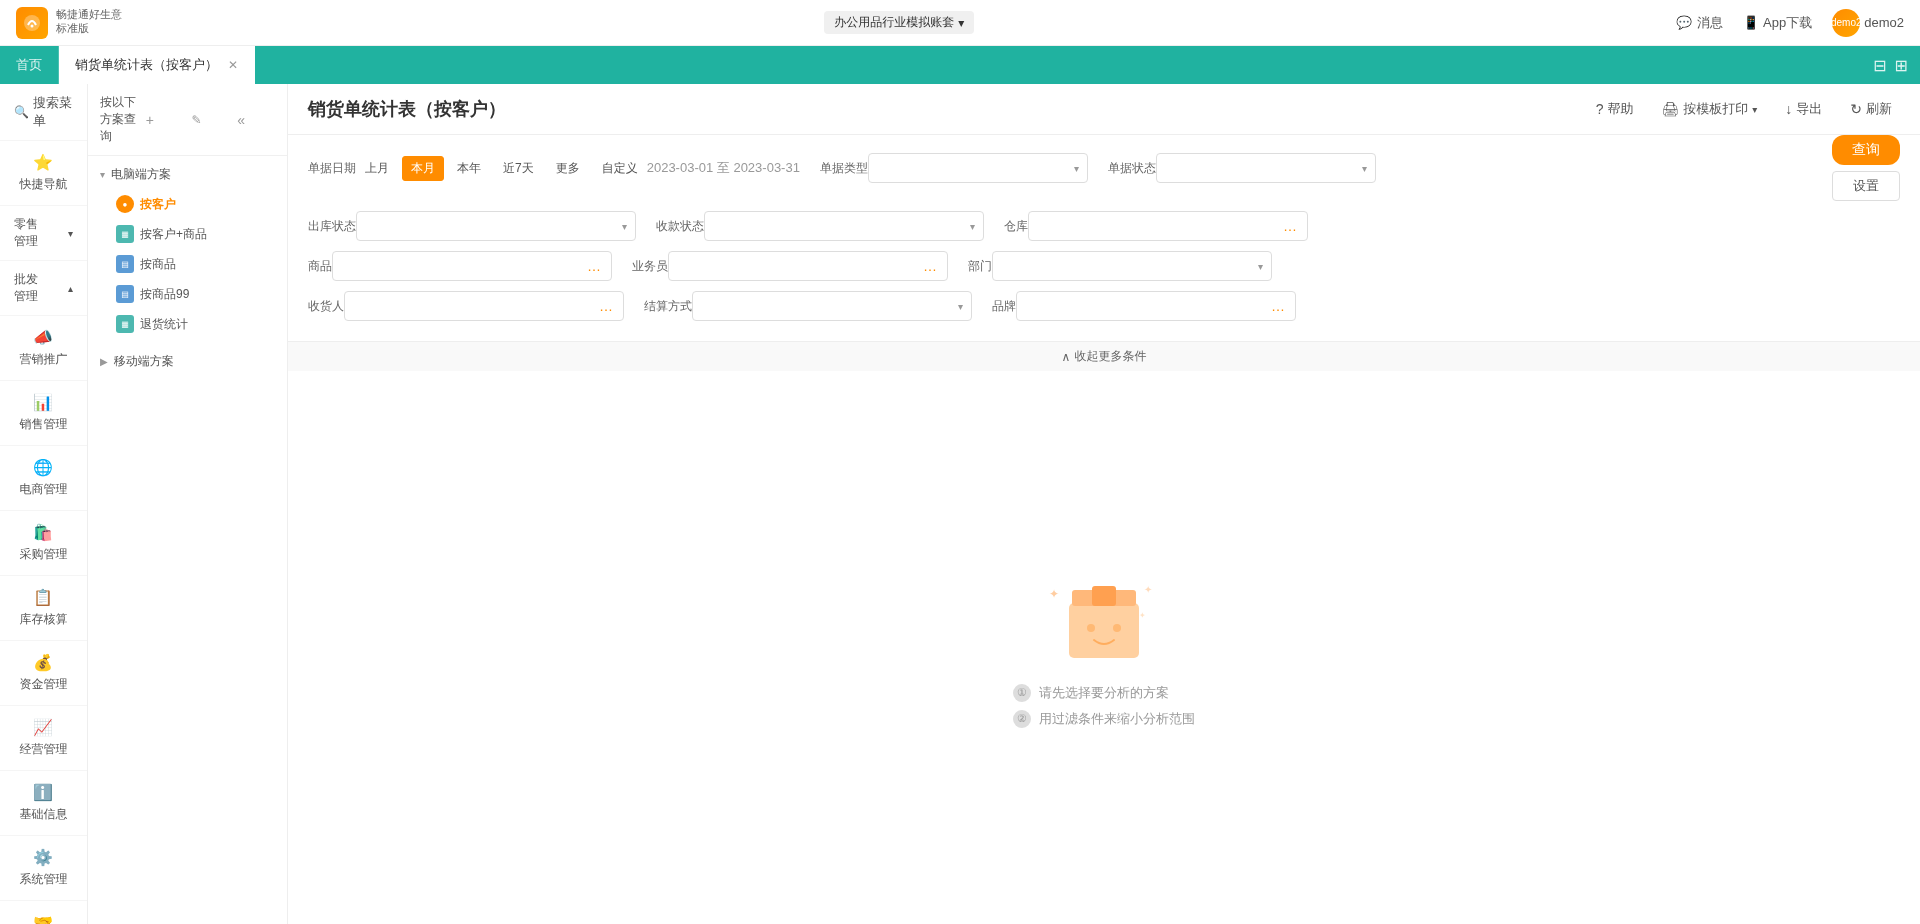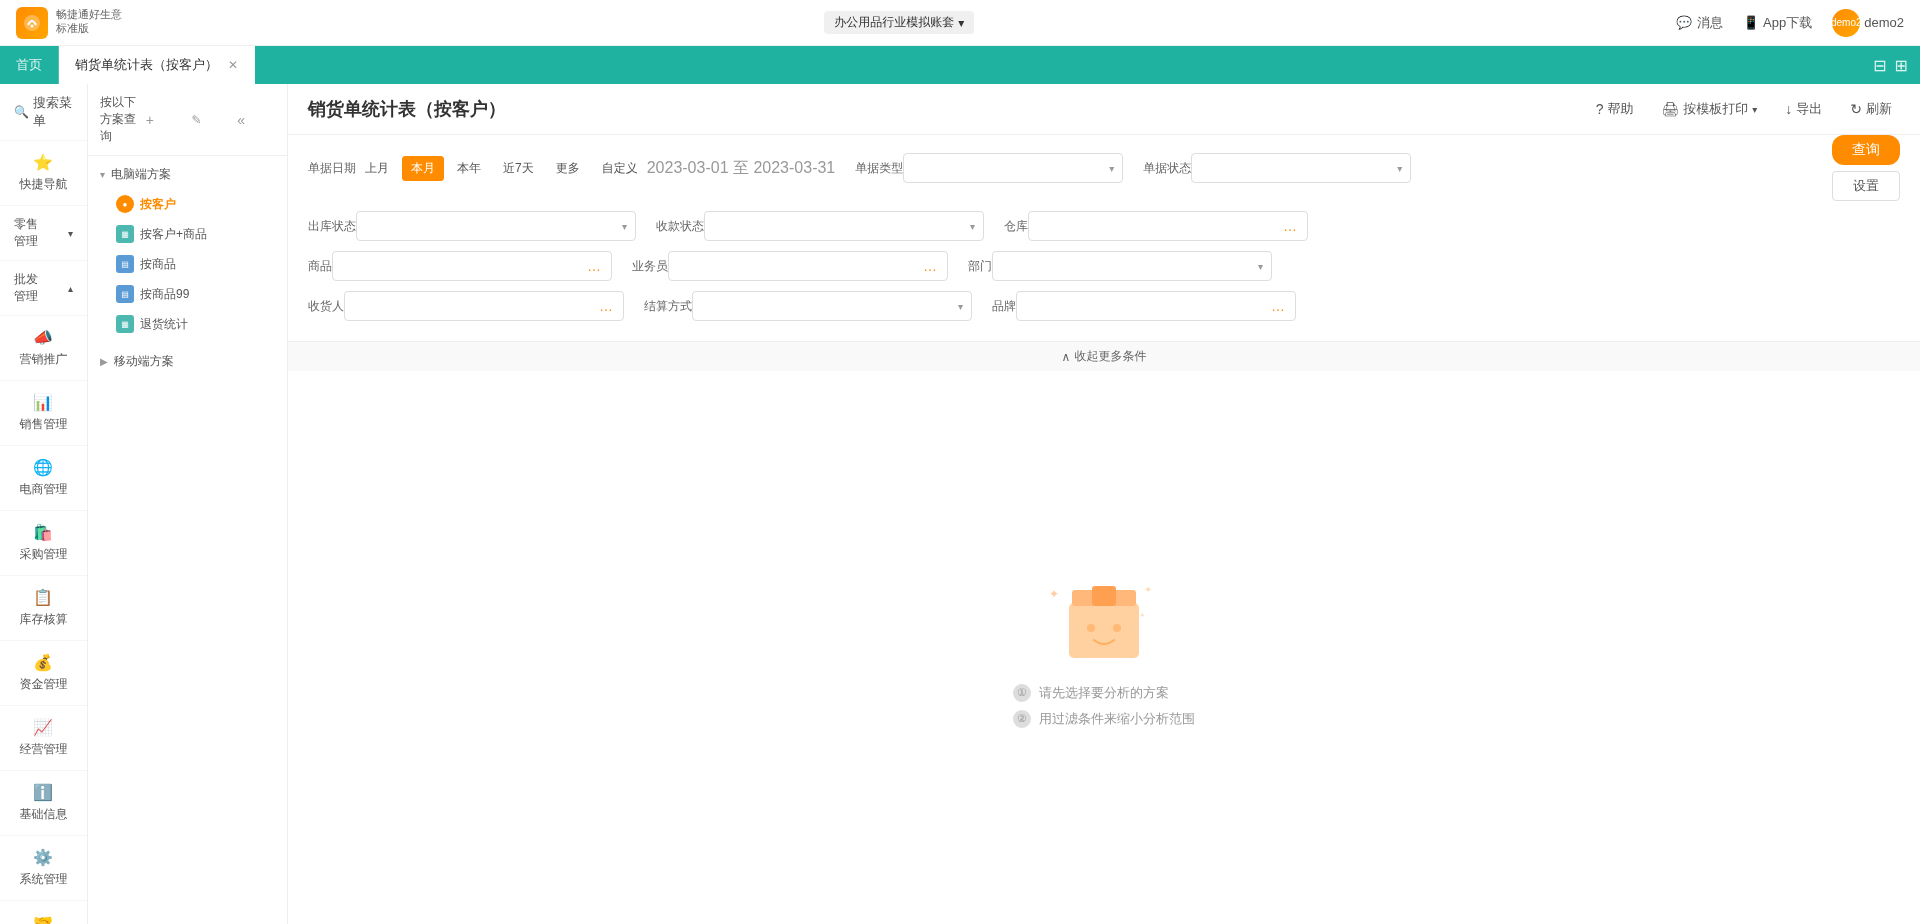--- a/index.html
+++ b/index.html
@@ -327,21 +327,21 @@
       cursor: pointer;
       border: 1px solid transparent;
       color: #555;
     }
     .date-btn.active {
       background: #ff8c00;
       color: white;
       border-color: #ff8c00;
     }
     .date-range-text {
-      font-size: 16px;
+      font-size: 13px;
       color: #999;
       white-space: nowrap;
     }
 
     
     .query-btn {
       background: #ff8c00;
       color: white;
       border: none;
       border-radius: 12px;

